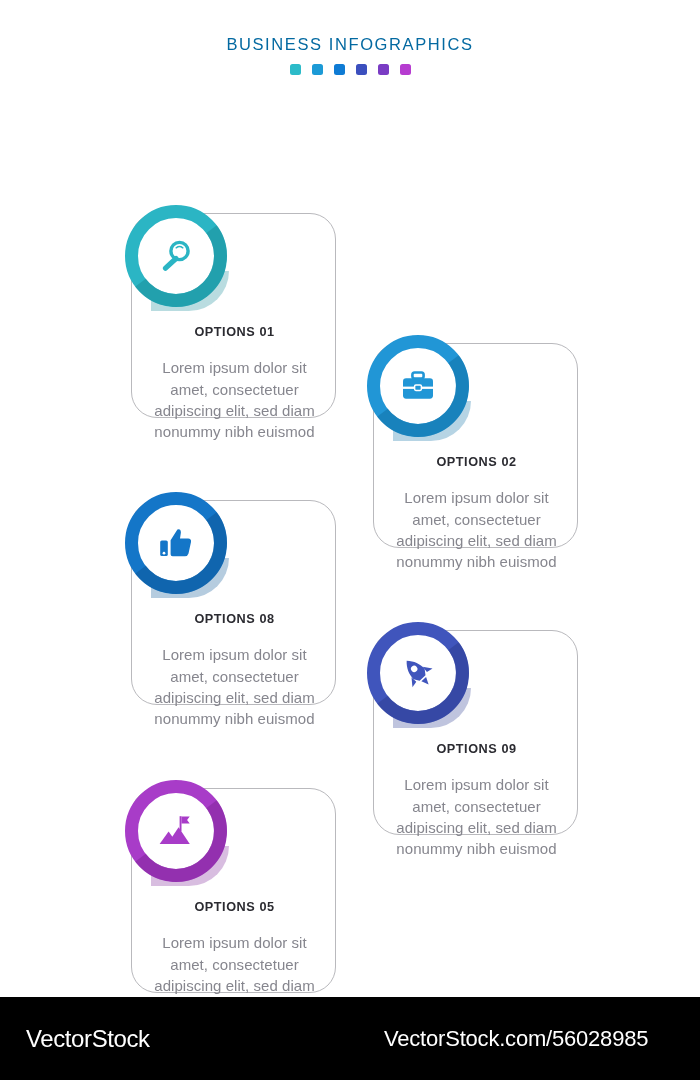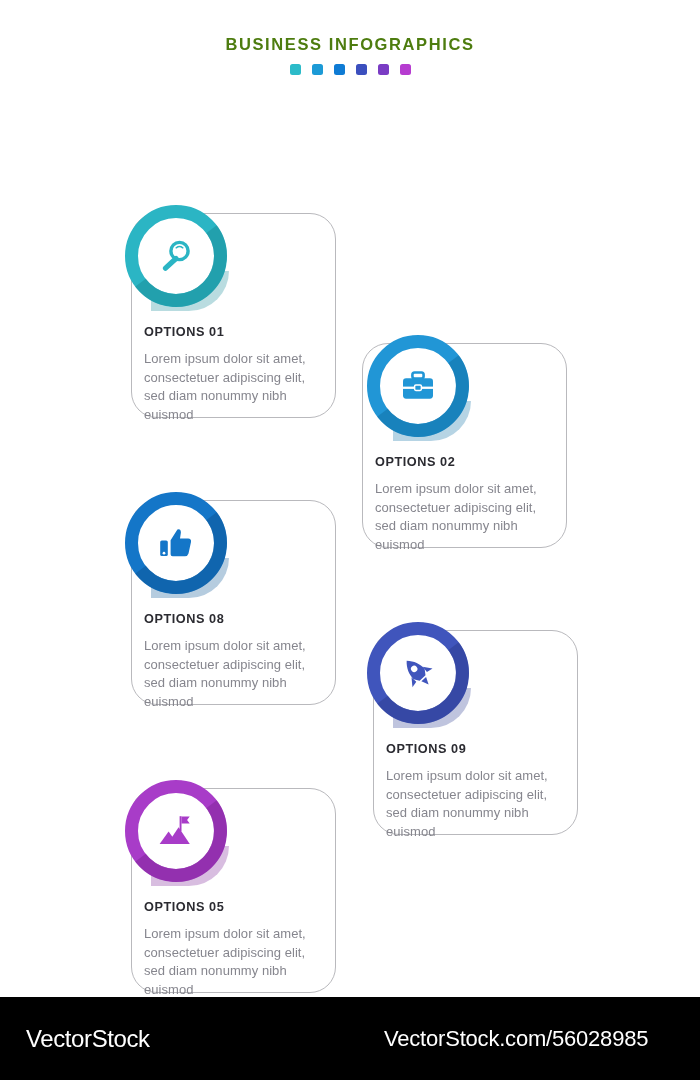--- a/index.html
+++ b/index.html
@@ -14,23 +14,23 @@
   }
 
   
   .header {
     width: 100%;
     padding-top: 36px;
     text-align: center;
   }
   .header-title {
     font-size: 16.5px;
-    font-weight: bold;
+    font-weight: normal;
     letter-spacing: 1.6px;
-    color: #4d7c0f;
+    color: #0369a1;
     line-height: 1;
   }
   .dot-row {
     margin-top: 11px;
     display: flex;
     justify-content: center;
     gap: 11px;
   }
   .dot {
     width: 11px;
@@ -53,33 +53,33 @@
     height: 205px;
     border: 1.3px solid #b9b9bd;
     border-radius: 26px;
     background: #ffffff;
   }
 
   .card-text {
     position: absolute;
     left: 0;
     width: 205px;
-    text-align: left;
+    text-align: center;
     padding: 0 12px;
   }
   .card-title {
     font-size: 12.7px;
     font-weight: bold;
     letter-spacing: 0.55px;
     color: #2b2b31;
     line-height: 1;
   }
   .card-desc {
-    margin-top: 12px;
-    font-size: 13px;
+    margin-top: 19px;
+    font-size: 15px;
     line-height: 1.42;
     color: #86868e;
     letter-spacing: 0.05px;
   }
 
   
   .badge {
     position: absolute;
     width: 102px;
     height: 102px;
@@ -189,21 +189,21 @@
         <div class="badge-icon">
           <svg width="40" height="40" viewBox="0 0 40 40">
             <circle cx="23.5" cy="15" r="8.6" fill="none" stroke="#2BB5C4" stroke-width="3.4"></circle>
             <path d="M20 22.5 L9.5 32.2" stroke="#2BB5C4" stroke-width="5.2" stroke-linecap="round"></path>
             <path d="M20.2 11.8 q3.3 -2.6 6.6 0" fill="none" stroke="#2BB5C4" stroke-width="1.5" stroke-linecap="round"></path>
           </svg>
         </div>
       </div>
     </div>
     <div class="item">
-      <div class="card" style="left: 362px; top: 268px;">
+      <div class="card" style="left: 373px; top: 268px;">
         <div class="card-text" style="top: 112px;">
           <div class="card-title">OPTIONS 02</div>
           <div class="card-desc">Lorem ipsum dolor sit amet, consectetuer adipiscing elit, sed diam nonummy nibh euismod</div>
         </div>
       </div>
       <div class="badge-shadow" style="left: 393px; top: 326px; background: rgb(18, 114, 168);"></div>
       <div class="badge" style="left: 367px; top: 260px;">
         <div class="ring" style="border-color: rgb(33, 150, 214);"></div>
         <div class="ring-shade" style="border-right-color: rgb(18, 114, 168); border-bottom-color: rgb(18, 114, 168);"></div>
         <div class="badge-icon">

